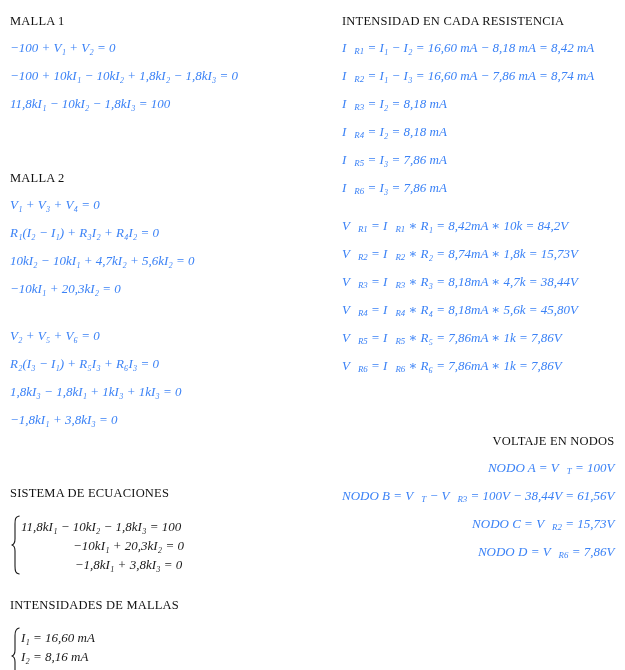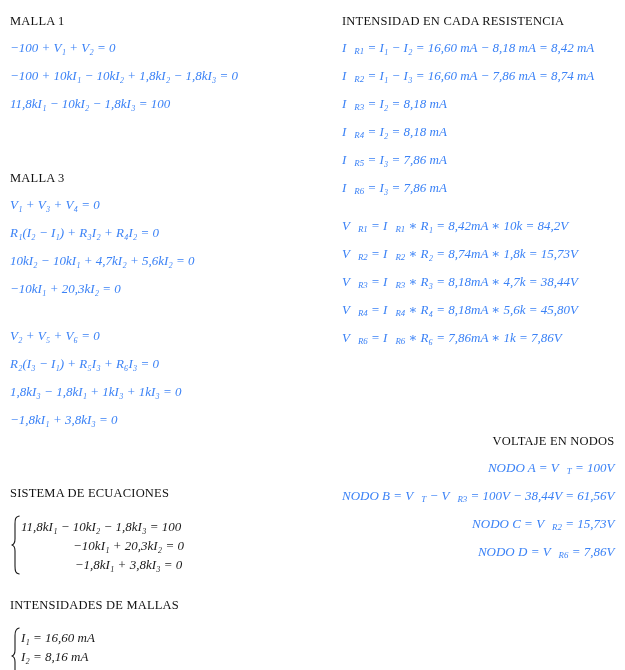--- a/index.html
+++ b/index.html
@@ -95,21 +95,21 @@
   <div class="col col-left">
 
     <div class="block" style="top:8px;">
       <div class="heading row-h">MALLA 1</div>
       <div class="mathline row">−100 + V₁ + V₂ = 0</div>
       <div class="mathline row">−100 + 10kI₁ − 10kI₂ + 1,8kI₂ − 1,8kI₃ = 0</div>
       <div class="mathline row">11,8kI₁ − 10kI₂ − 1,8kI₃ = 100</div>
     </div>
 
     <div class="block" style="top:165px;">
-      <div class="heading row-h">MALLA 3</div>
+      <div class="heading row-h">MALLA 2</div>
       <div class="mathline row">V₁ + V₃ + V₄ = 0</div>
       <div class="mathline row">R₁(I₂ − I₁) + R₃I₂ + R₄I₂ = 0</div>
       <div class="mathline row">10kI₂ − 10kI₁ + 4,7kI₂ + 5,6kI₂ = 0</div>
       <div class="mathline row">−10kI₁ + 20,3kI₂ = 0</div>
     </div>
 
     <div class="block" style="top:322px;">
       <div class="mathline row">V₂ + V₅ + V₆ = 0</div>
       <div class="mathline row">R₂(I₃ − I₁) + R₅I₃ + R₆I₃ = 0</div>
       <div class="mathline row">1,8kI₃ − 1,8kI₁ + 1kI₃ + 1kI₃ = 0</div>
@@ -160,20 +160,21 @@
       <div class="mathline row">I<sub>R4</sub> = I₂ = 8,18 mA</div>
       <div class="mathline row">I<sub>R5</sub> = I₃ = 7,86 mA</div>
       <div class="mathline row">I<sub>R6</sub> = I₃ = 7,86 mA</div>
     </div>
 
     <div class="block" style="top:212px;">
       <div class="mathline row">V<sub>R1</sub> = I<sub>R1</sub> ∗ R₁ = 8,42mA ∗ 10k = 84,2V</div>
       <div class="mathline row">V<sub>R2</sub> = I<sub>R2</sub> ∗ R₂ = 8,74mA ∗ 1,8k = 15,73V</div>
       <div class="mathline row">V<sub>R3</sub> = I<sub>R3</sub> ∗ R₃ = 8,18mA ∗ 4,7k = 38,44V</div>
       <div class="mathline row">V<sub>R4</sub> = I<sub>R4</sub> ∗ R₄ = 8,18mA ∗ 5,6k = 45,80V</div>
+      <div class="mathline row">V<sub>R5</sub> = I<sub>R5</sub> ∗ R₅ = 7,86mA ∗ 1k = 7,86V</div>
       <div class="mathline row">V<sub>R6</sub> = I<sub>R6</sub> ∗ R₆ = 7,86mA ∗ 1k = 7,86V</div>
     </div>
 
     <div class="block" style="top:428px;text-align:right;">
       <div class="heading row-h">VOLTAJE EN NODOS</div>
       <div class="mathline row">NODO A =  V<sub>T</sub> = 100V</div>
       <div class="mathline row">NODO B = V<sub>T</sub> − V<sub>R3</sub> = 100V − 38,44V = 61,56V</div>
       <div class="mathline row">NODO C = V<sub>R2</sub> = 15,73V</div>
       <div class="mathline row">NODO D = V<sub>R6</sub> = 7,86V</div>
     </div>

